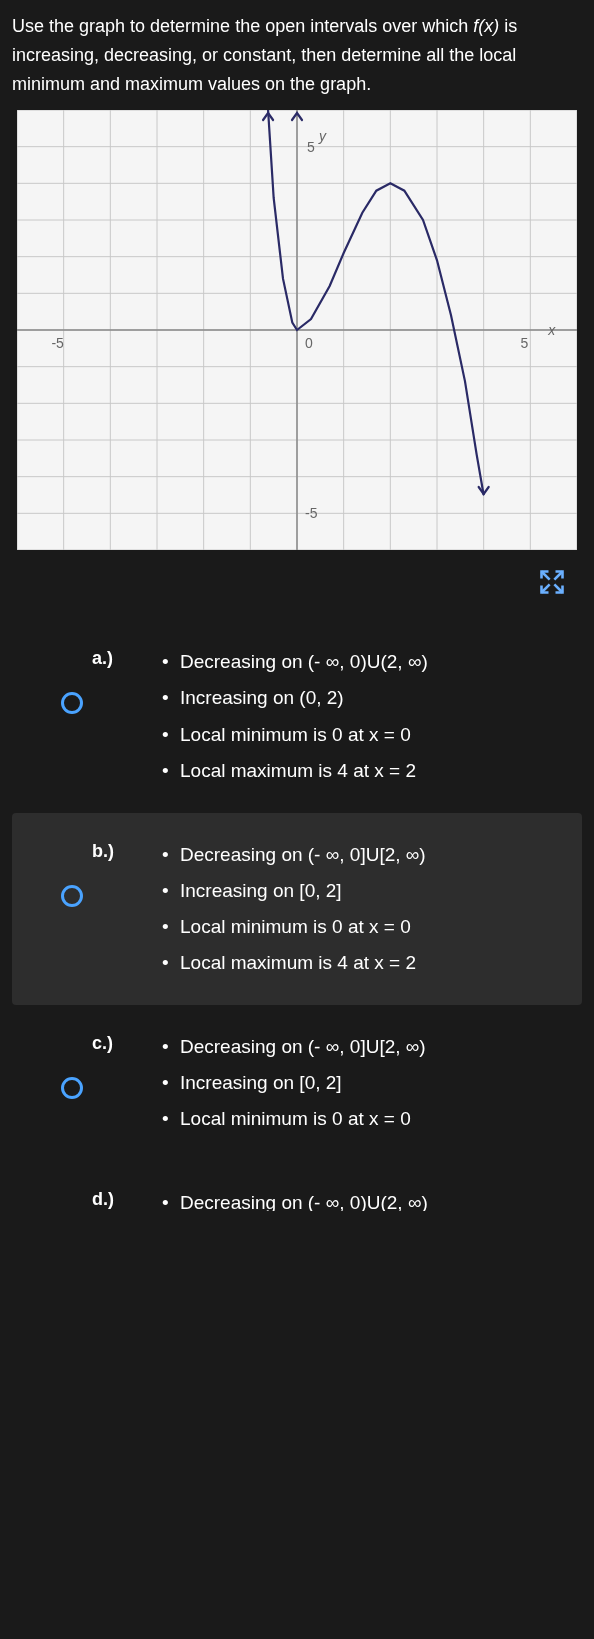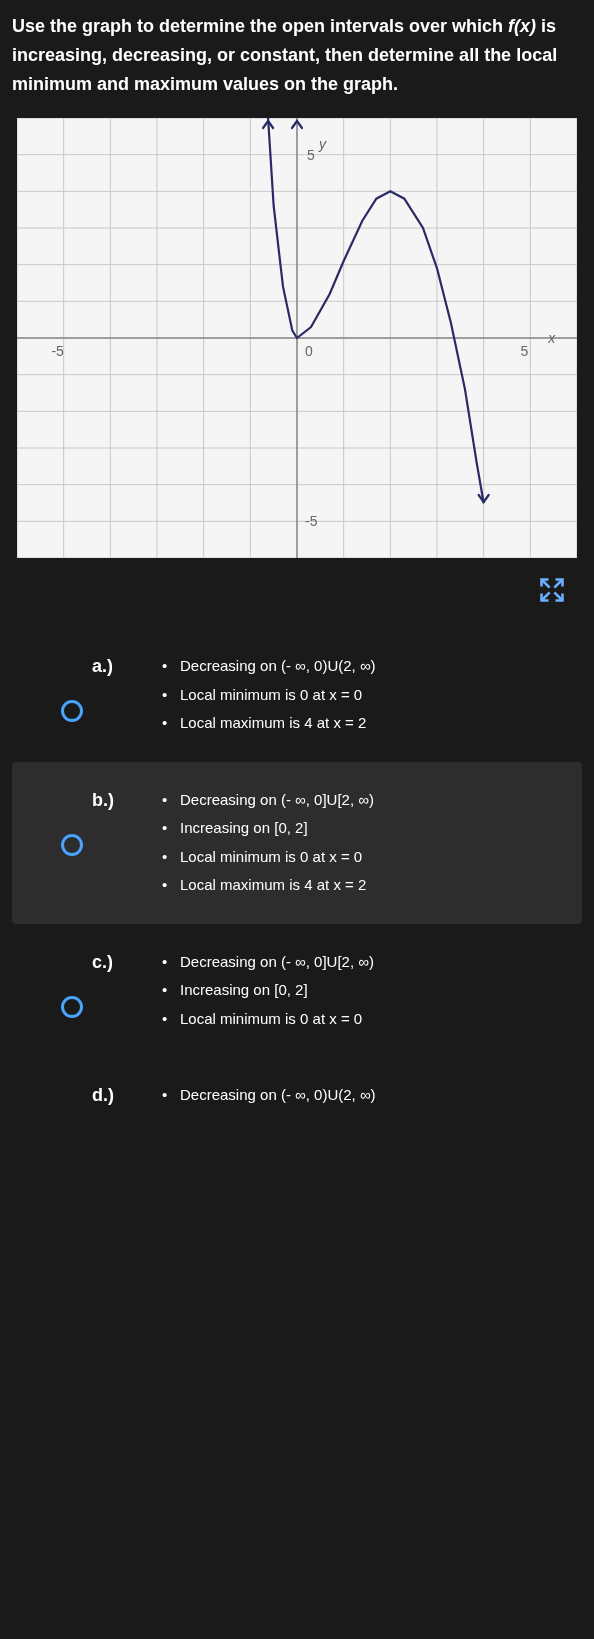--- a/index.html
+++ b/index.html
@@ -5,23 +5,23 @@
   * { margin: 0; padding: 0; box-sizing: border-box; }
   body {
     background: #1a1a1a;
     font-family: Arial, Helvetica, sans-serif;
     width: 594px;
     color: #fff;
     padding: 12px 12px 0 12px;
   }
   .question-text {
     font-size: 18px;
-    font-weight: bold;
+    font-weight: normal;
     line-height: 1.6;
-    margin-bottom: 20px;
+    margin-bottom: 12px;
     color: #fff;
   }
   .question-text .fx { font-style: italic; }
   .graph-wrap {
     background: #f5f5f5;
     width: 560px;
     height: 440px;
     position: relative;
     margin: 0 auto 10px auto;
   }
@@ -55,21 +55,21 @@
   .label-col {
     width: 70px;
     font-weight: bold;
     font-size: 18px;
     padding-top: 4px;
     flex-shrink: 0;
   }
   .lines-col { flex: 1; }
   .lines-col ul { list-style: none; }
   .lines-col li {
-    font-size: 15px;
+    font-size: 19px;
     line-height: 1.9;
     padding-left: 18px;
     position: relative;
   }
   .lines-col li::before {
     content: "•";
     position: absolute;
     left: 0;
     color: #fff;
   }
@@ -157,20 +157,21 @@
 
 <div class="options" id="options">
     <div class="option">
       <div class="radio-col">
         <div class="radio"></div>
       </div>
       <div class="label-col">a.)</div>
       <div class="lines-col">
         <ul>
           <li>Decreasing on (- ∞, 0)U(2, ∞)</li>
+          <li>Increasing on (0, 2)</li>
           <li>Local minimum is 0 at x = 0</li>
           <li>Local maximum is 4 at x = 2</li>
         </ul>
       </div>
     </div>
     <div class="option selected">
       <div class="radio-col">
         <div class="radio"></div>
       </div>
       <div class="label-col">b.)</div>

